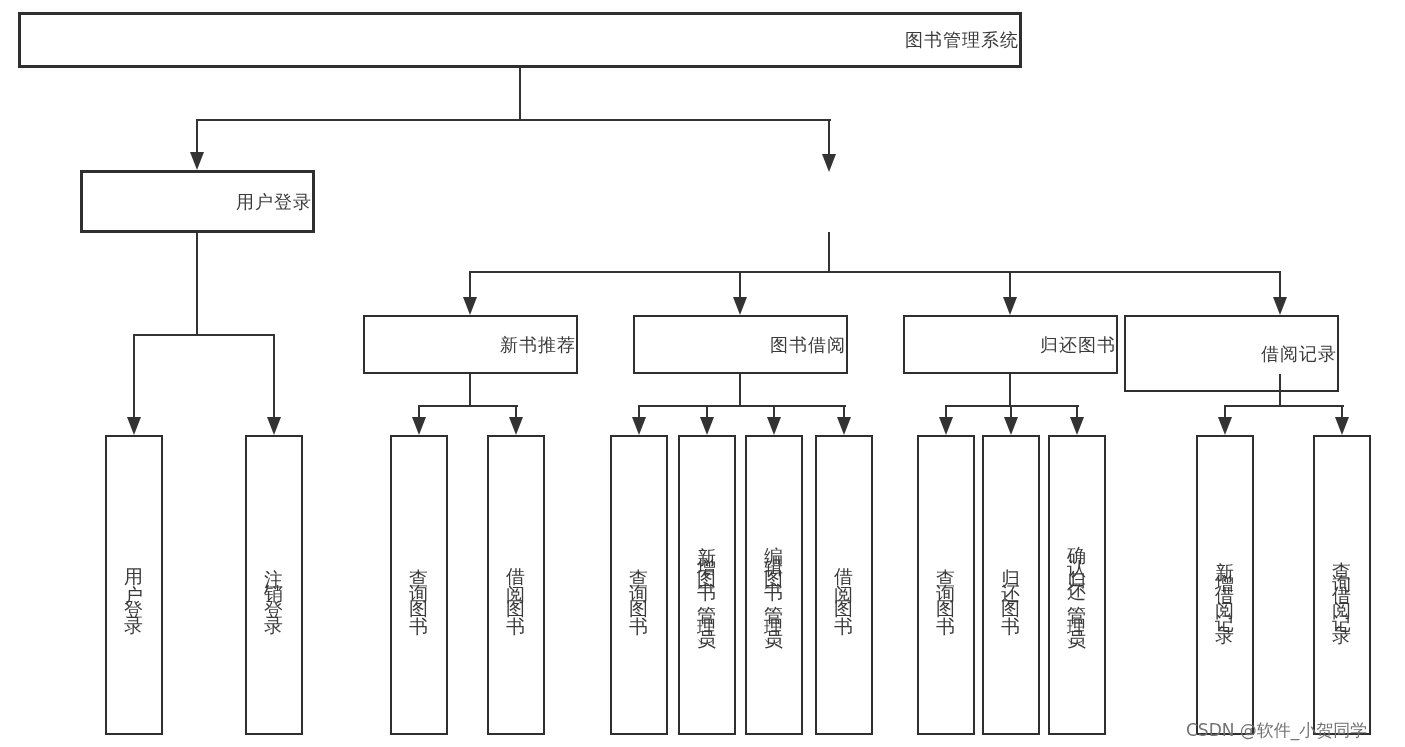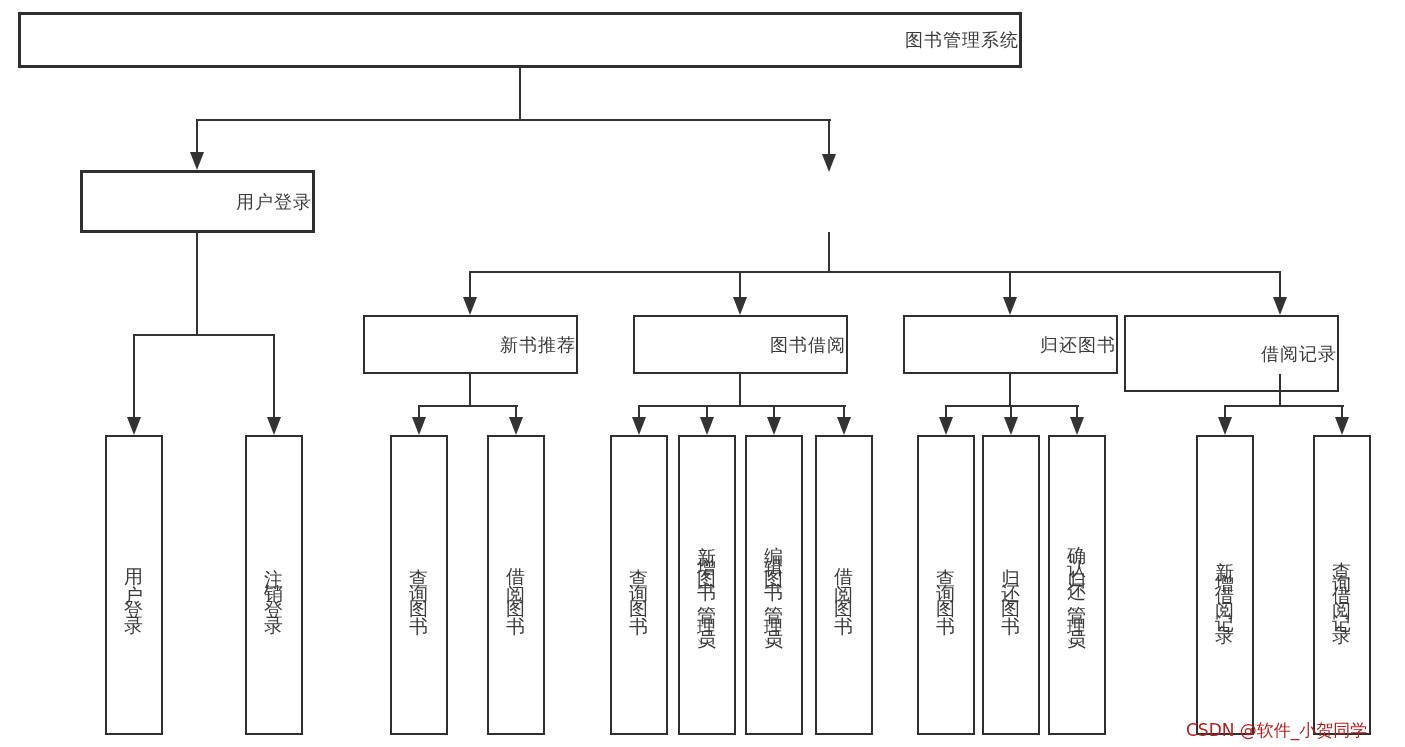--- a/index.html
+++ b/index.html
@@ -25,21 +25,21 @@
   .ls6 span { letter-spacing:13px; }
   .ls9 span { letter-spacing:12px; }
   .line { position:absolute; background:#333333; }
   .arrow {
     position:absolute; width:0; height:0;
     border-left:7px solid transparent; border-right:7px solid transparent;
     border-top:18px solid #333333;
   }
   .watermark {
     position:absolute; left:1186px; top:719px;
-    font-size:17px; color:#b91c1c; white-space:nowrap;
+    font-size:17px; color:#737373; white-space:nowrap;
   }
 </style>
 </head>
 <body>
 
 <div class="canvas">
 
   <div class="box" style="left:18px; top:12px; width:1004px; height:56px;">
     <span>图书管理系统</span>
   </div>

